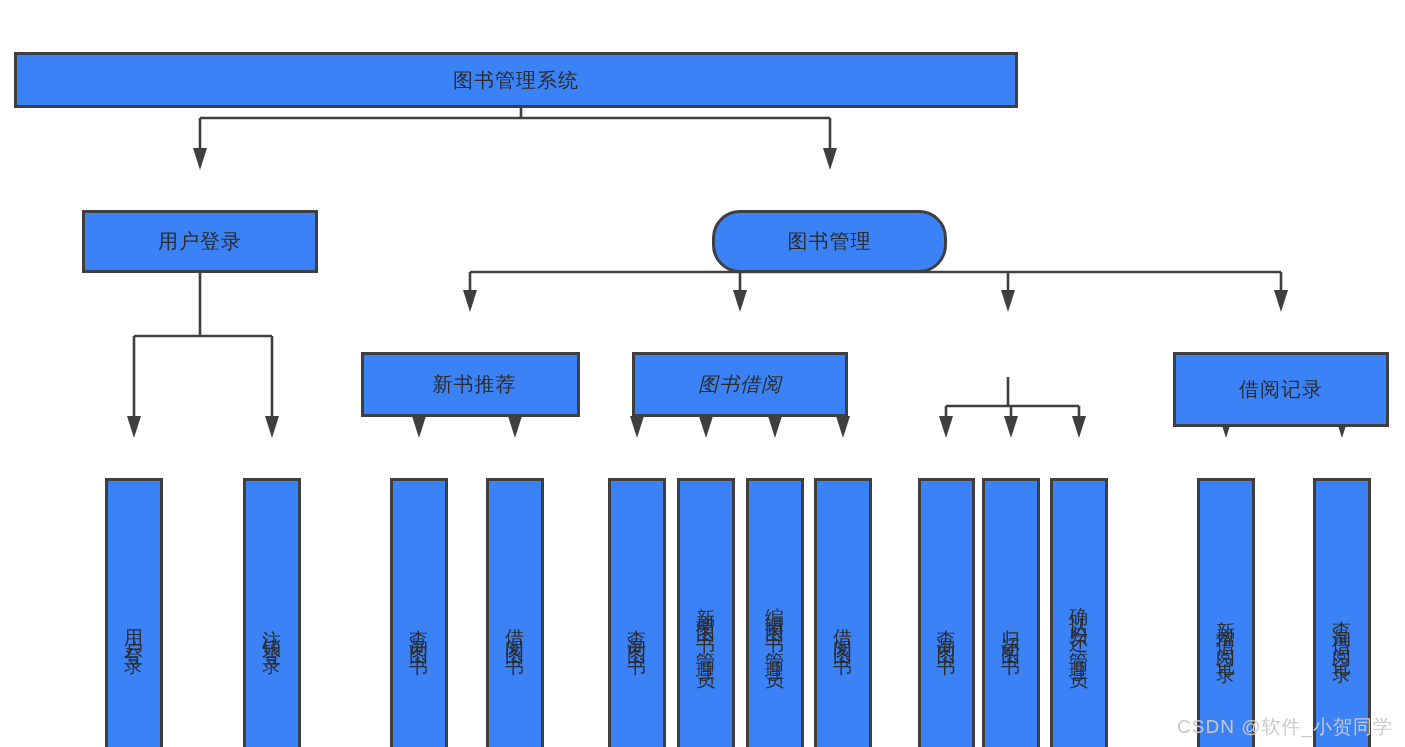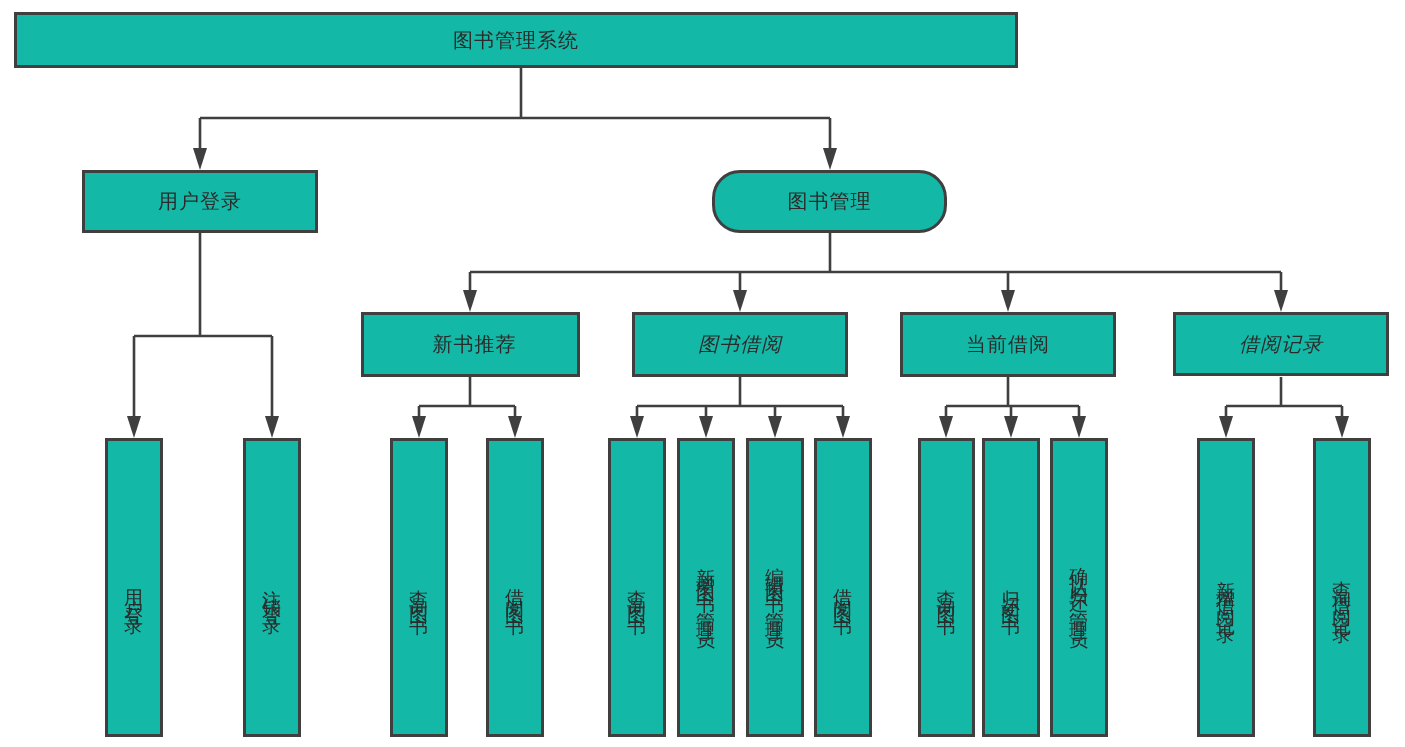--- a/index.html
+++ b/index.html
@@ -16,28 +16,29 @@
     font-family:"Liberation Sans","DejaVu Sans",sans-serif;
     overflow:hidden;
   }
   #edges{position:absolute;left:0;top:0;width:1405px;height:747px;}
   #edges path{stroke:var(--line);stroke-width:2.6;fill:none;}
   #edges polygon{fill:var(--line);stroke:none;}
   .box{
     position:absolute;
     box-sizing:border-box;
     border:3px solid var(--line);
-    background:#14b8a6;
+    background:#3b82f6;
     display:flex;
     align-items:center;
     justify-content:center;
     color:var(--text);
     font-size:20px;
     letter-spacing:1px;
     z-index:2;
+    margin-top:40px;
   }
   .vbox{
     writing-mode:vertical-rl;
     text-orientation:mixed;
     font-size:19px;
     letter-spacing:9px;
     line-height:1;
     padding-top:9px; 
     top:438px;
     width:58px;
@@ -119,24 +120,21 @@
   <div class="box" style="left:712px;top:170px;width:235px;height:63px;border-radius:28px;">
     <span>图书管理</span>
   </div>
 
   <div class="box" style="left:361px;top:312px;width:219px;height:65px;padding-left:8px;">
     <span>新书推荐</span>
   </div>
   <div class="box" style="left:632px;top:312px;width:216px;height:65px;font-style:italic;">
     <span>图书借阅</span>
   </div>
-  <div class="box" style="left:900px;top:312px;width:216px;height:65px;">
-    <span>当前借阅</span>
-  </div>
-  <div class="box" style="left:1173px;top:312px;width:216px;height:64px;font-style:italic;">
+  <div class="box" style="left:1173px;top:312px;width:216px;height:75px;">
     <span>借阅记录</span>
   </div>
 
   <div class="box vbox" style="left:105px;">
     <span>用户登录</span>
   </div>
   <div class="box vbox" style="left:243px;">
     <span>注销登录</span>
   </div>
 
@@ -170,14 +168,15 @@
     <span>确认归还（管理员）</span>
   </div>
 
   <div class="box vbox" style="left:1197px;">
     <span>新增借阅记录</span>
   </div>
   <div class="box vbox" style="left:1313px;">
     <span>查询借阅记录</span>
   </div>
 
+  <div class="watermark">CSDN @软件_小贺同学</div>
 
 </div>
 
 </body></html>

